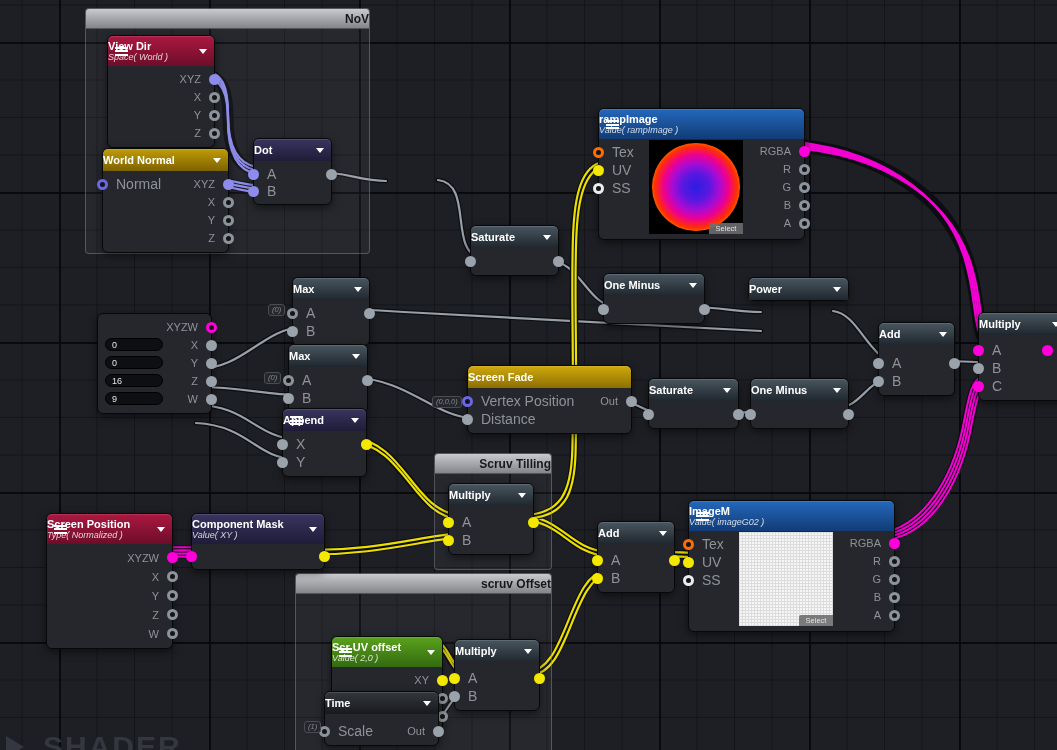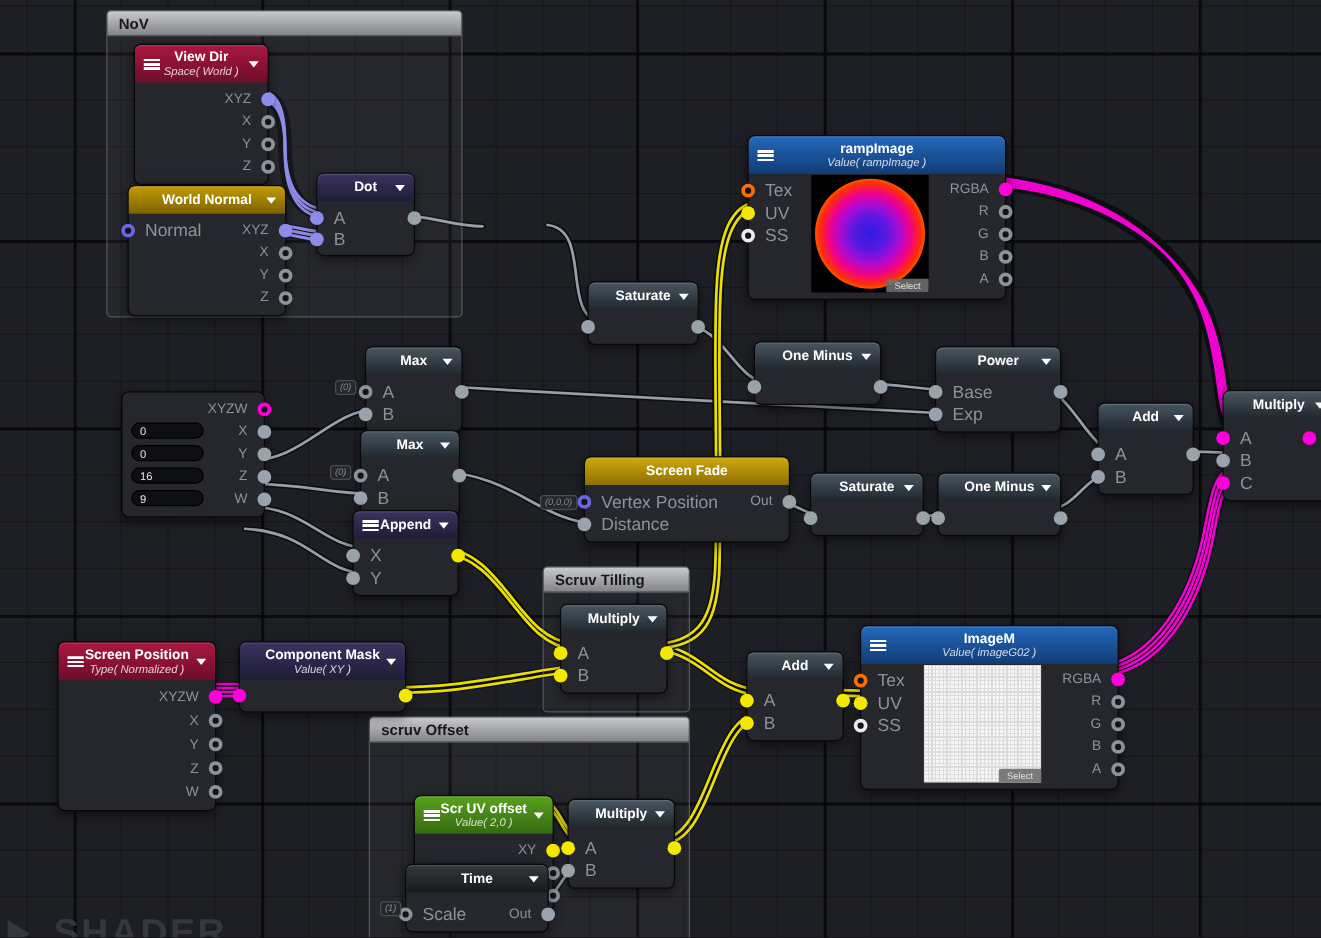--- a/index.html
+++ b/index.html
@@ -20,26 +20,26 @@
   .wu{stroke:#0c0d10;stroke-width:4.6px;}
   .wg{stroke:#999fa8;stroke-width:2.2px;}
   .bu{stroke:#0c0d10;}
   .sy{stroke:#ecdf00;stroke-width:2.2px;}
   .sm{stroke:#f300d3;stroke-width:2.1px;}
   .sl{stroke:#8d8bec;stroke-width:2.3px;}
 
   .group{position:absolute;z-index:2;background:rgba(185,190,200,0.06);
     border:1px solid rgba(140,144,152,.45);border-radius:4px;}
   .ghdr{height:20px;border-radius:3px 3px 0 0;display:flex;align-items:center;
-    background:linear-gradient(#c9cacd,#808186);box-shadow:inset 0 -1px 0 rgba(0,0,0,.35);}
+    background:linear-gradient(#c9cacd,#808186);box-shadow:inset 0 -1px 0 rgba(0,0,0,.35);justify-content:flex-end;}
   .ghdr span{font-size:12px;font-weight:bold;color:#17181b;padding-left:9px;}
 
   .node{position:absolute;z-index:3;background:#26272c;border:1px solid #070809;
     border-radius:6px;box-shadow:0 3px 9px rgba(0,0,0,.5);}
-  .hdr{position:relative;display:flex;flex-direction:column;align-items:center;justify-content:center;
+  .hdr{position:relative;display:flex;flex-direction:column;justify-content:center;
     border-radius:5px 5px 0 0;box-shadow:inset 0 1px 0 rgba(255,255,255,.12);}
   .h1{height:22px;}.h2{height:30px;}
   .ttl{font-size:11px;font-weight:bold;color:#fff;line-height:12px;white-space:nowrap;}
   .sub{font-size:9px;font-style:italic;color:rgba(255,255,255,.8);line-height:11px;white-space:nowrap;}
   .hdr-math   {background:linear-gradient(#49565f,#1f262e);}
   .hdr-dark   {background:linear-gradient(#34373d,#17191d);}
   .hdr-crimson{background:linear-gradient(#ab1840,#6d0d2a);}
   .hdr-gold   {background:linear-gradient(#c09c06,#7c6200);}
   .hdr-gold2  {background:linear-gradient(#cfa90c,#8d6f02);}
   .hdr-indigo {background:linear-gradient(#39345f,#1f1c38);}
@@ -358,31 +358,20 @@
           <span class="pin out f-gray"></span>
         </div>
     </div>
   </div>
 
   <div class="node" style="left:748px;top:277px;width:99px">
     <div class="hdr h1 hdr-math">
       <span class="ttl">Power</span>
       <span class="caret"></span>
     </div>
-    <div class="rows">
-      <div class="row">
-          <span class="pin in f-gray"></span>
-          <span class="li">Base</span>
-          <span class="pin out f-gray"></span>
-        </div>
-      <div class="row">
-          <span class="pin in f-gray"></span>
-          <span class="li">Exp</span>
-        </div>
-    </div>
   </div>
 
   <div class="node" style="left:292px;top:277px;width:76px">
     <div class="hdr h1 hdr-math">
       <span class="ttl">Max</span>
       <span class="caret"></span>
     </div>
     <div class="rows">
       <div class="row">
           <span class="pin in ring"></span>

